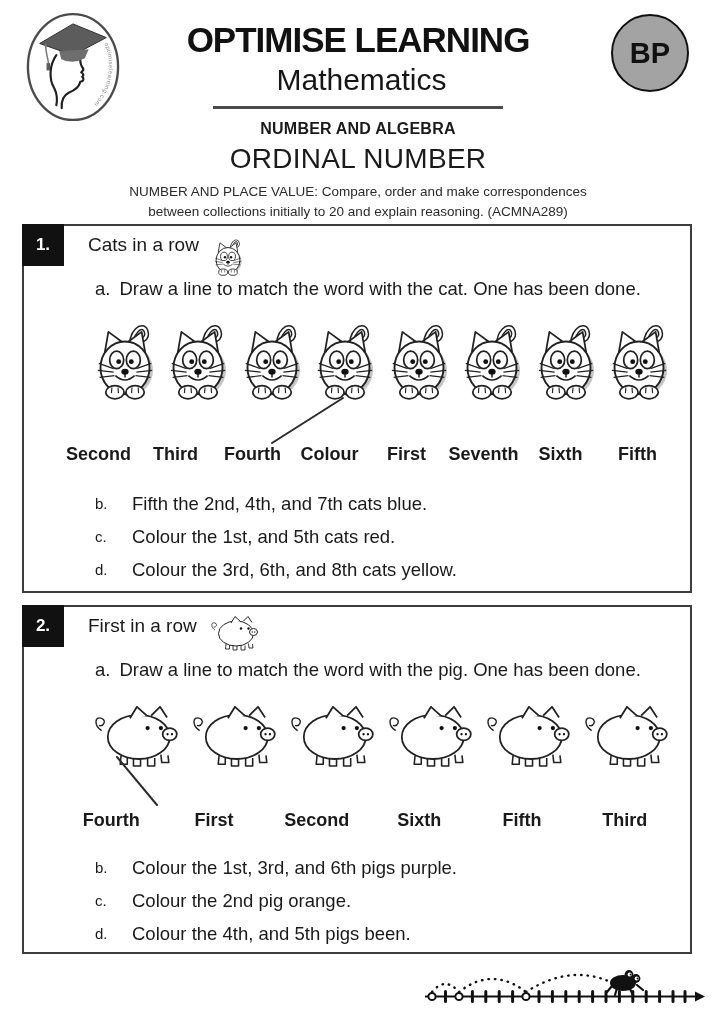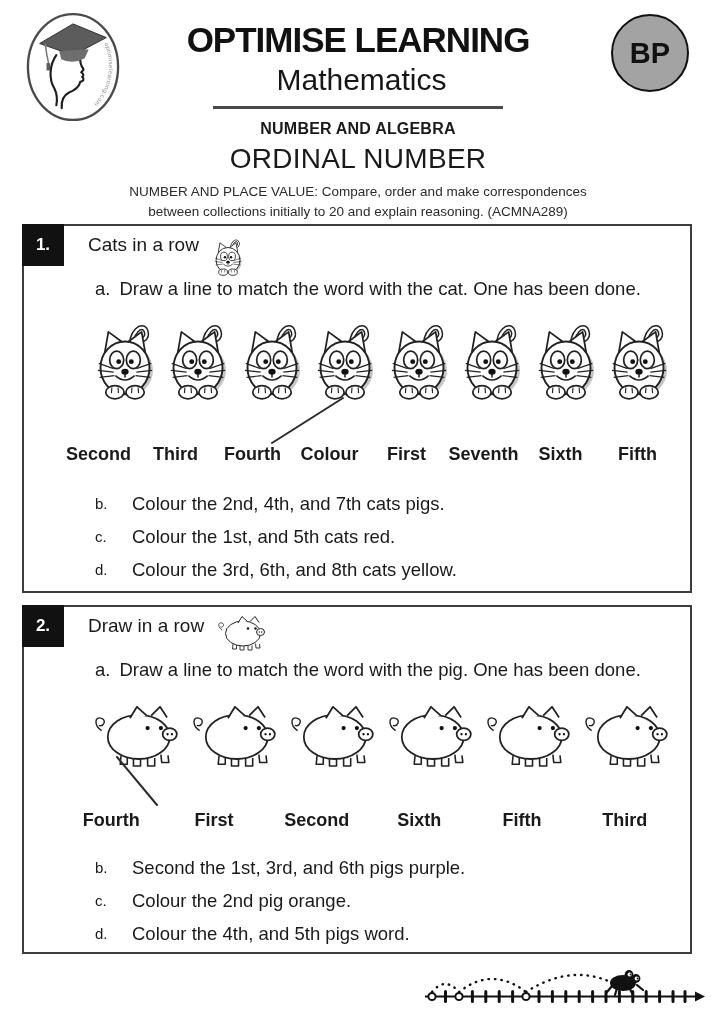--- a/index.html
+++ b/index.html
@@ -193,37 +193,37 @@
       <span class="word">Fourth</span>
       <span class="word">Colour</span>
       <span class="word">First</span>
       <span class="word">Seventh</span>
       <span class="word">Sixth</span>
       <span class="word">Fifth</span>
     </div>
 
     <div class="part b">
       <span class="plabel">b.</span>
-      <span>Colour the 2nd, 4th, and 7th cats pigs.</span>
+      <span>Fifth the 2nd, 4th, and 7th cats blue.</span>
     </div>
     <div class="part c">
       <span class="plabel">c.</span>
       <span>Colour the 1st, and 5th cats red.</span>
     </div>
     <div class="part d">
       <span class="plabel">d.</span>
       <span>Colour the 3rd, 6th, and 8th cats yellow.</span>
     </div>
   </section>
 
   <section class="qbox q2">
     <div class="qnum">2.</div>
 
     <div class="q-heading">
-      <span class="htxt">Draw in a row</span>
+      <span class="htxt">First in a row</span>
       <svg class="icon-pig" viewBox="0 0 104 72">
           <use href="#sym-pig"></use>
         </svg>
     </div>
 
     <div class="part part-a">
       <span>a.</span>
       <span>Draw a line to match the word with the pig. One has been done.</span>
     </div>
 
@@ -268,29 +268,29 @@
       <span class="word">Fourth</span>
       <span class="word">First</span>
       <span class="word">Second</span>
       <span class="word">Sixth</span>
       <span class="word">Fifth</span>
       <span class="word">Third</span>
     </div>
 
     <div class="part b">
       <span class="plabel">b.</span>
-      <span>Second the 1st, 3rd, and 6th pigs purple.</span>
+      <span>Colour the 1st, 3rd, and 6th pigs purple.</span>
     </div>
     <div class="part c">
       <span class="plabel">c.</span>
       <span>Colour the 2nd pig orange.</span>
     </div>
     <div class="part d">
       <span class="plabel">d.</span>
-      <span>Colour the 4th, and 5th pigs word.</span>
+      <span>Colour the 4th, and 5th pigs been.</span>
     </div>
   </section>
 
   <div class="footer-copy">
     <span>© Optimise Learning</span>
     <span class="sep">|</span>
   </div>
 
   <svg class="numberline" width="284" height="52" viewBox="0 0 284 52">
     <line x1="1" y1="36.5" x2="272" y2="36.5" stroke="#111" stroke-width="2"></line>

